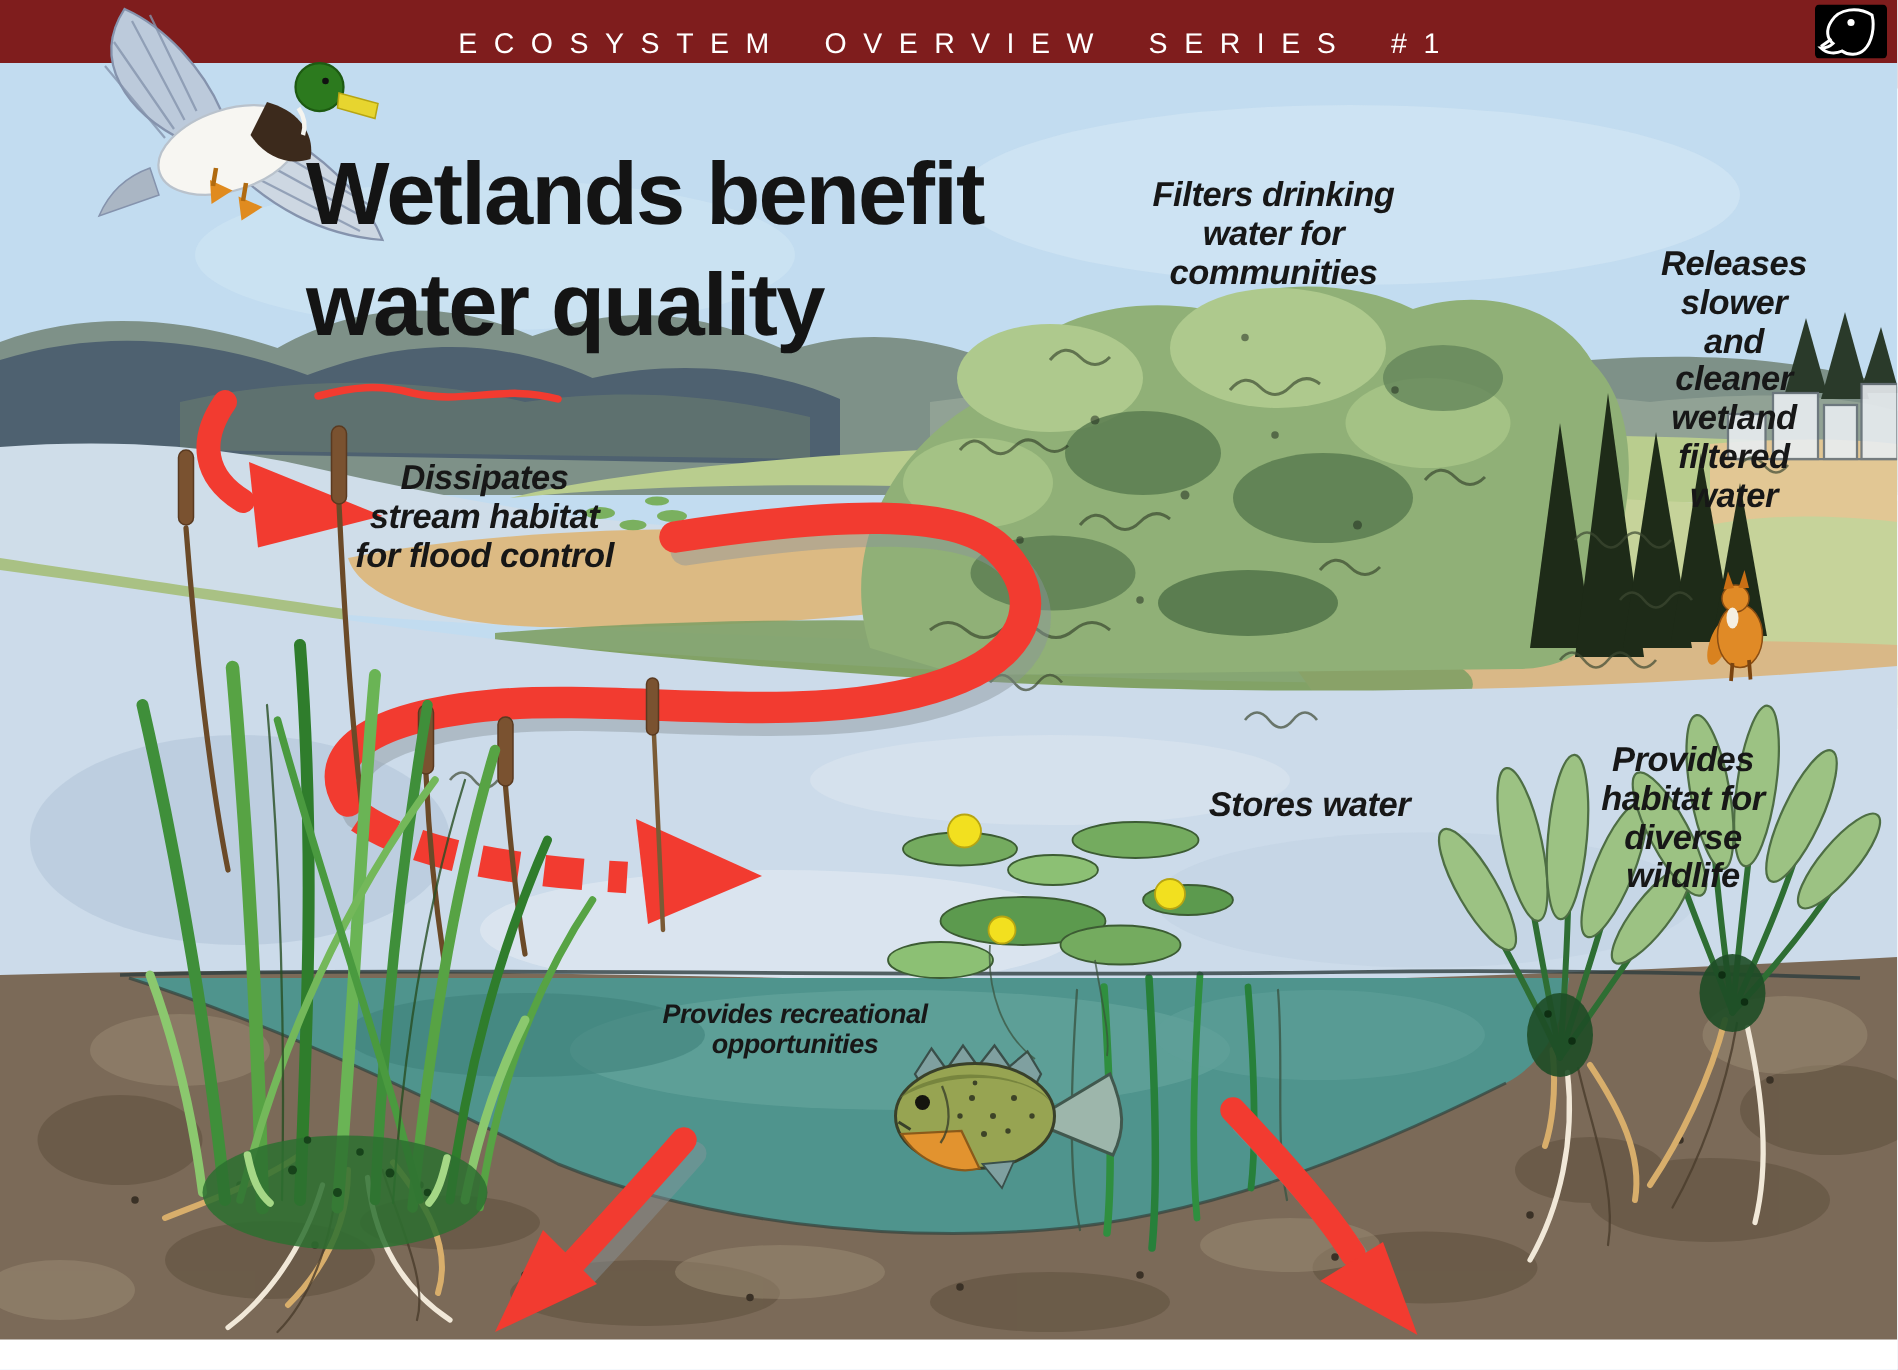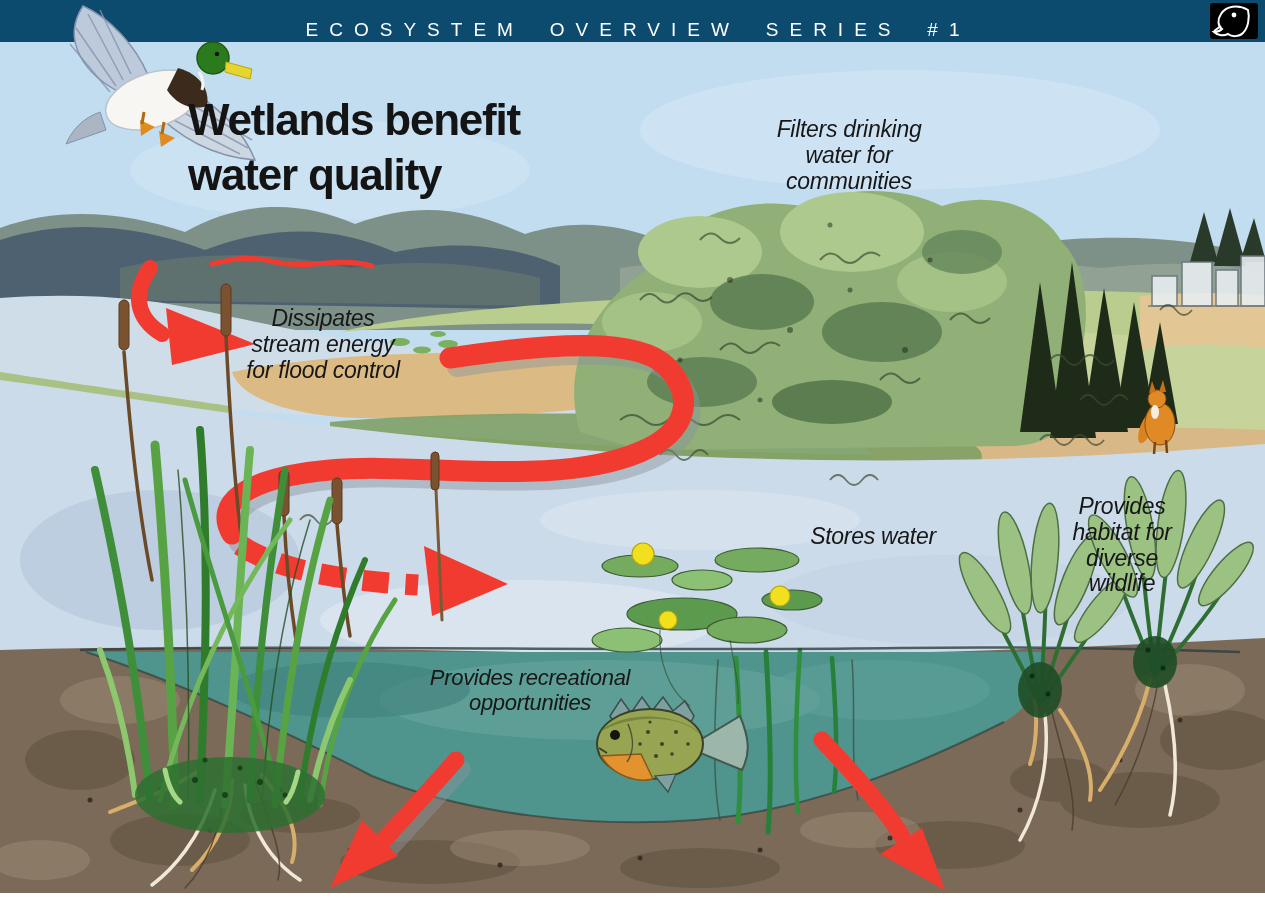--- a/index.html
+++ b/index.html
@@ -1,28 +1,28 @@
 <!DOCTYPE html>
 <html><head>
 <meta charset="utf-8">
 <style>
   html,body{margin:0;padding:0;background:#ffffff;}
   .poster{position:relative;width:1265px;height:913px;overflow:hidden;background:#ffffff;
           font-family:"Liberation Sans",sans-serif;}
-  .banner{position:absolute;left:0;top:0;width:1265px;height:59px;background:#0c4a6e;
+  .banner{position:absolute;left:0;top:0;width:1265px;height:59px;background:#7f1d1d;
           display:flex;align-items:center;justify-content:center;}
   .banner-title{color:#ffffff;font-size:19px;font-weight:400;letter-spacing:0.58em;word-spacing:0.5em;
           padding-left:0.58em;white-space:nowrap;}
   .logo{position:absolute;right:7px;top:3px;width:48px;height:36px;}
   .scene{position:absolute;left:0;top:0;}
   .label{position:absolute;transform:translateX(-50%);text-align:center;color:#171717;
-         font-style:italic;font-weight:400;font-size:23px;line-height:1.12;
+         font-style:italic;font-weight:700;font-size:23px;line-height:1.12;
          white-space:pre-line;letter-spacing:-0.3px;}
-  .label.small{font-size:22px;}
-  .title{position:absolute;left:188px;top:92px;color:#141414;font-weight:700;font-size:44px;
+  .label.small{font-size:18px;}
+  .title{position:absolute;left:204px;top:92px;color:#141414;font-weight:700;font-size:59px;
          line-height:1.26;letter-spacing:-1.2px;white-space:pre-line;}
 </style>
 </head>
 <body>
 
 <div class="poster">
 
   <div class="banner">
     <span class="banner-title">ECOSYSTEM OVERVIEW SERIES #1</span>
     <svg class="logo" viewBox="0 0 48 36">
@@ -384,21 +384,25 @@
       <path d="M 131,131 L 147,138 L 133,147 Z" fill="#e08b1f"></path>
       <path d="M 116,112 L 114,124 M 136,122 L 134,134" stroke="#b06a10" stroke-width="3" fill="none"></path>
     </g>
   </svg>
 
   <div class="title">Wetlands benefit
 water quality</div>
   <div class="label" style="left:849px;top:117px;">Filters drinking
 water for
 communities</div>
+  <div class="label" style="left:1156px;top:163px;">Releases slower
+and cleaner
+wetland filtered
+water</div>
   <div class="label" style="left:323px;top:306px;">Dissipates
-stream energy
+stream habitat
 for flood control</div>
   <div class="label" style="left:873px;top:524px;">Stores water</div>
   <div class="label" style="left:1122px;top:471px;margin-top:23px;">Provides habitat for
 diverse wildlife</div>
   <div class="label small" style="left:530px;top:666px;">Provides recreational
 opportunities</div>
 </div>
 
 </body></html>

